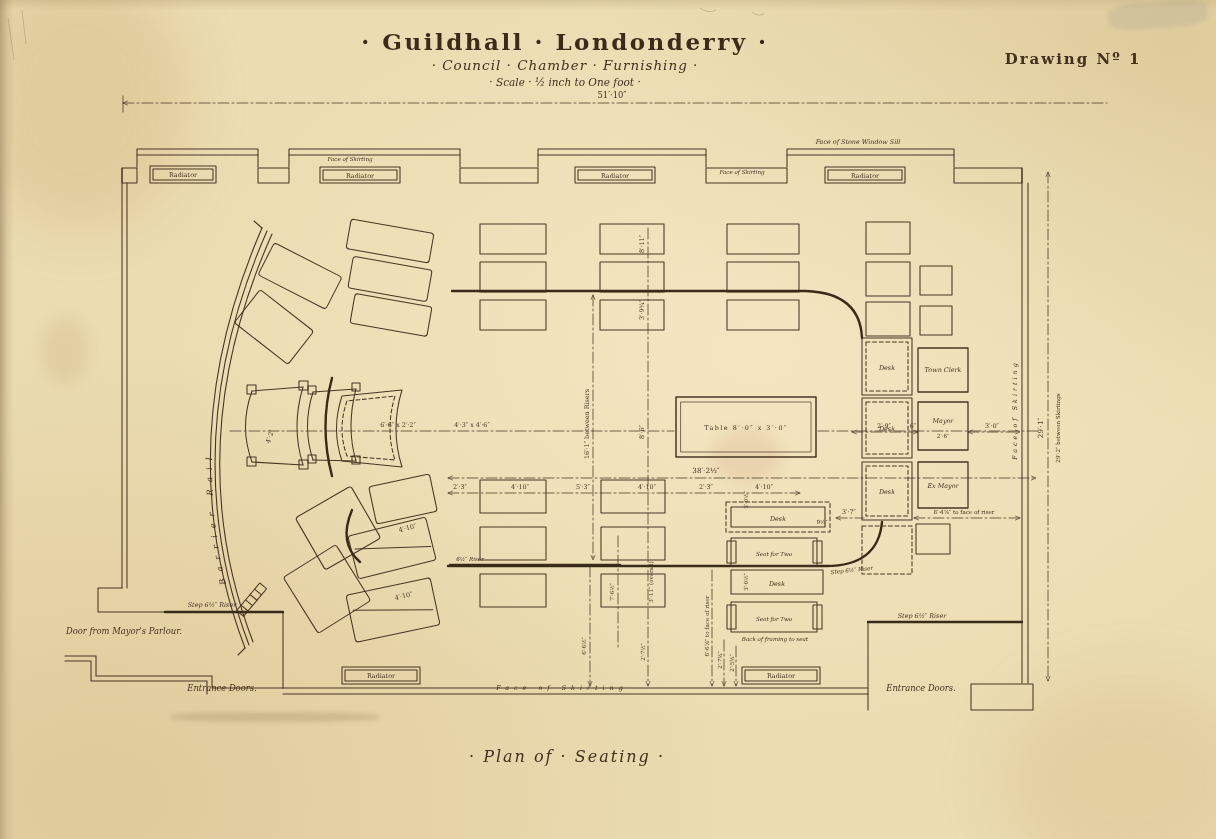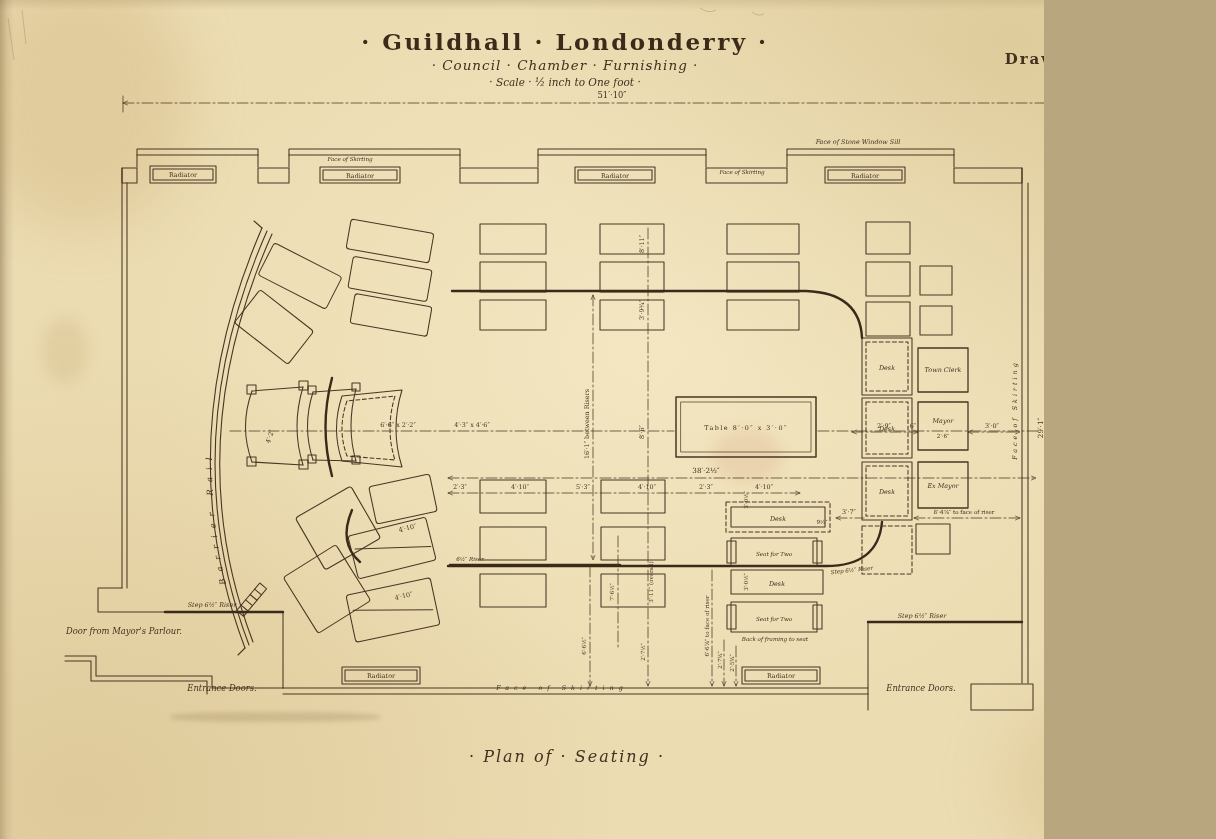--- a/index.html
+++ b/index.html
@@ -1,17 +1,17 @@
 <!DOCTYPE html>
 <html><head>
 <meta charset="utf-8">
 <style>
   html,body{margin:0;padding:0;background:#b8a67e;}
   .sheet{
-    position:relative;width:1044px;height:839px;overflow:hidden;
+    position:relative;width:1216px;height:839px;overflow:hidden;
     background:
       radial-gradient(ellipse at 62% 42%, rgba(248,238,205,.55) 0%, rgba(248,238,205,0) 55%),
       radial-gradient(ellipse at 8% 95%, rgba(205,180,125,.45) 0%, rgba(205,180,125,0) 40%),
       radial-gradient(ellipse at 97% 5%, rgba(210,188,135,.5) 0%, rgba(210,188,135,0) 35%),
       linear-gradient(90deg, rgba(96,70,38,.38) 0px, rgba(96,70,38,.12) 7px, rgba(96,70,38,0) 14px),
       linear-gradient(180deg, rgba(120,95,55,.18) 0px, rgba(120,95,55,0) 10px),
       #ecdcb2;
     font-family:"DejaVu Serif", serif;
   }
   .stain{position:absolute;border-radius:50%;pointer-events:none;}

